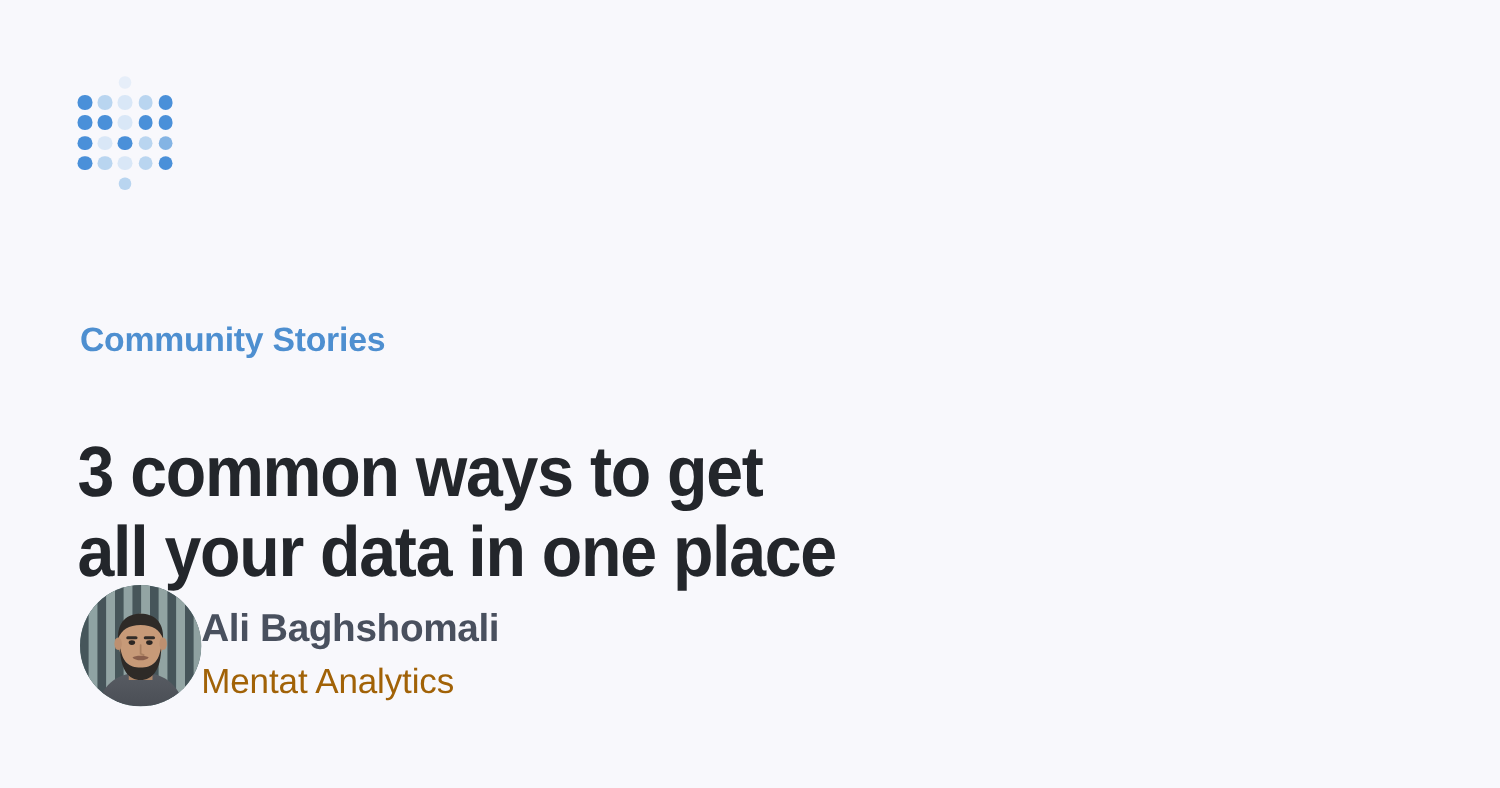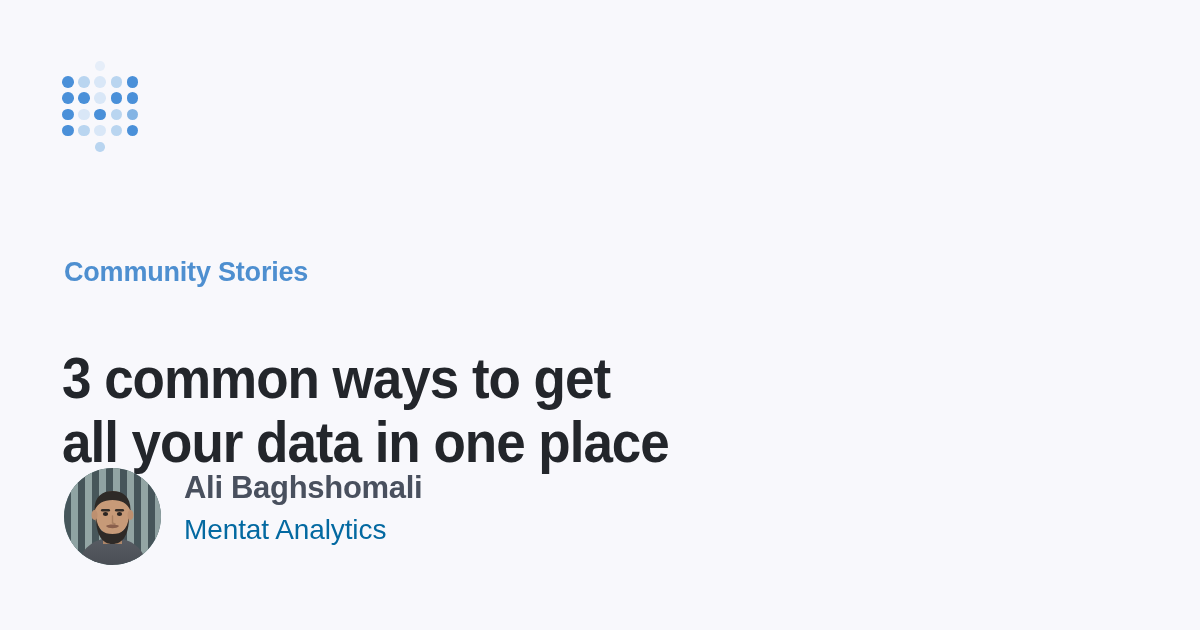--- a/index.html
+++ b/index.html
@@ -74,22 +74,21 @@
     display: block;
     white-space: nowrap;
   }
 
   
   .author {
     position: absolute;
     left: 64px;
     top: 468px;
     display: flex;
-    align-items: flex-start;
-    gap: 23px;
+    align-items: flex-end;
   }
   .avatar {
     position: relative;
     width: 97px;
     height: 97px;
     border-radius: 50%;
     overflow: hidden;
     flex: 0 0 auto;
     background: #5d7377;
   }
@@ -105,21 +104,21 @@
     font-size: 31px;
     font-weight: 700;
     color: #49505e;
     letter-spacing: -0.3px;
     line-height: 1.28;
     white-space: nowrap;
   }
   .author-org {
     font-size: 28px;
     font-weight: 400;
-    color: #0369a1;
+    color: #a16207;
     letter-spacing: -0.1px;
     line-height: 1.3;
     margin-top: 4px;
     white-space: nowrap;
   }
 </style>
 </head>
 <body>
 
 <div class="card">

